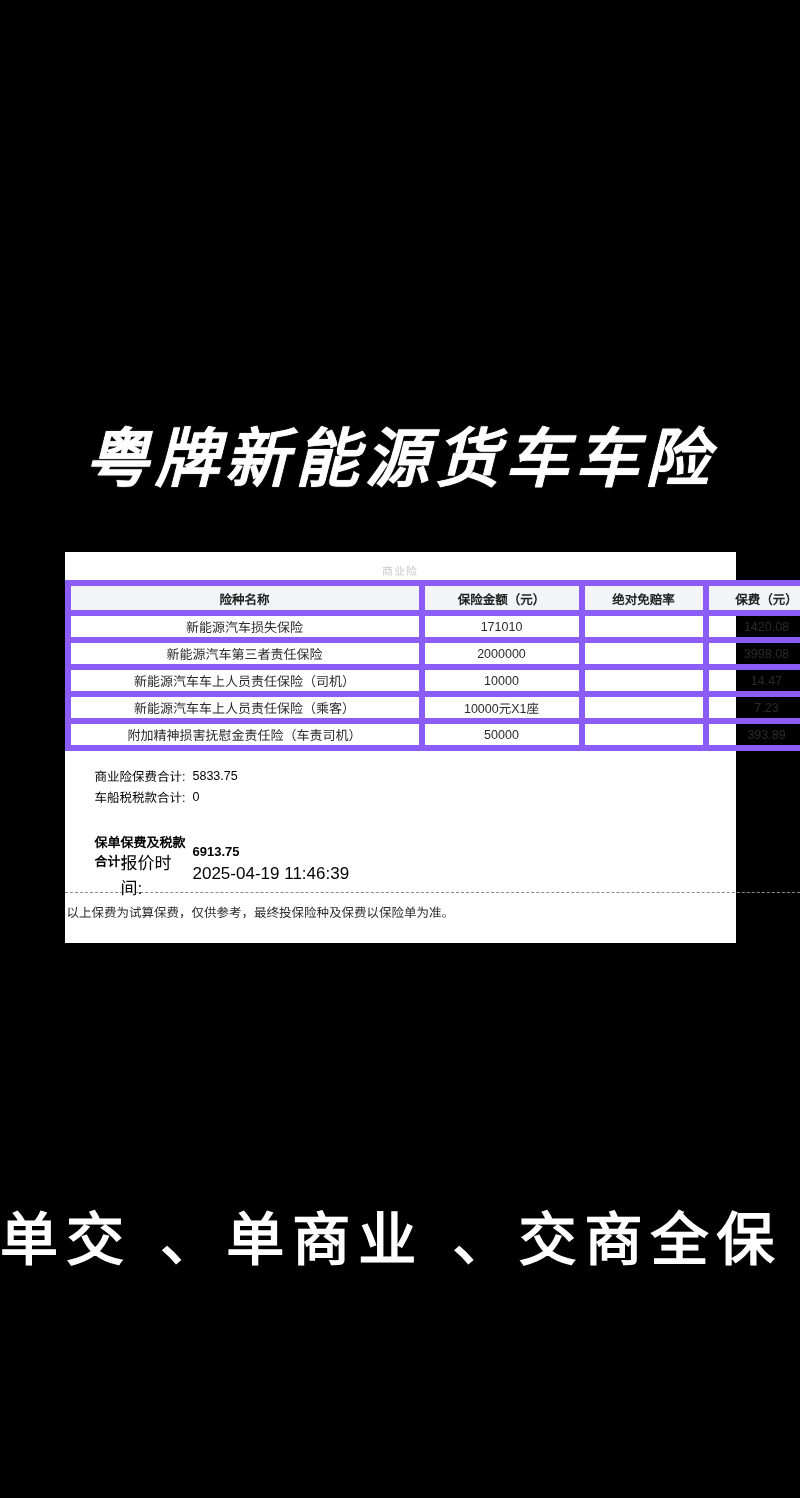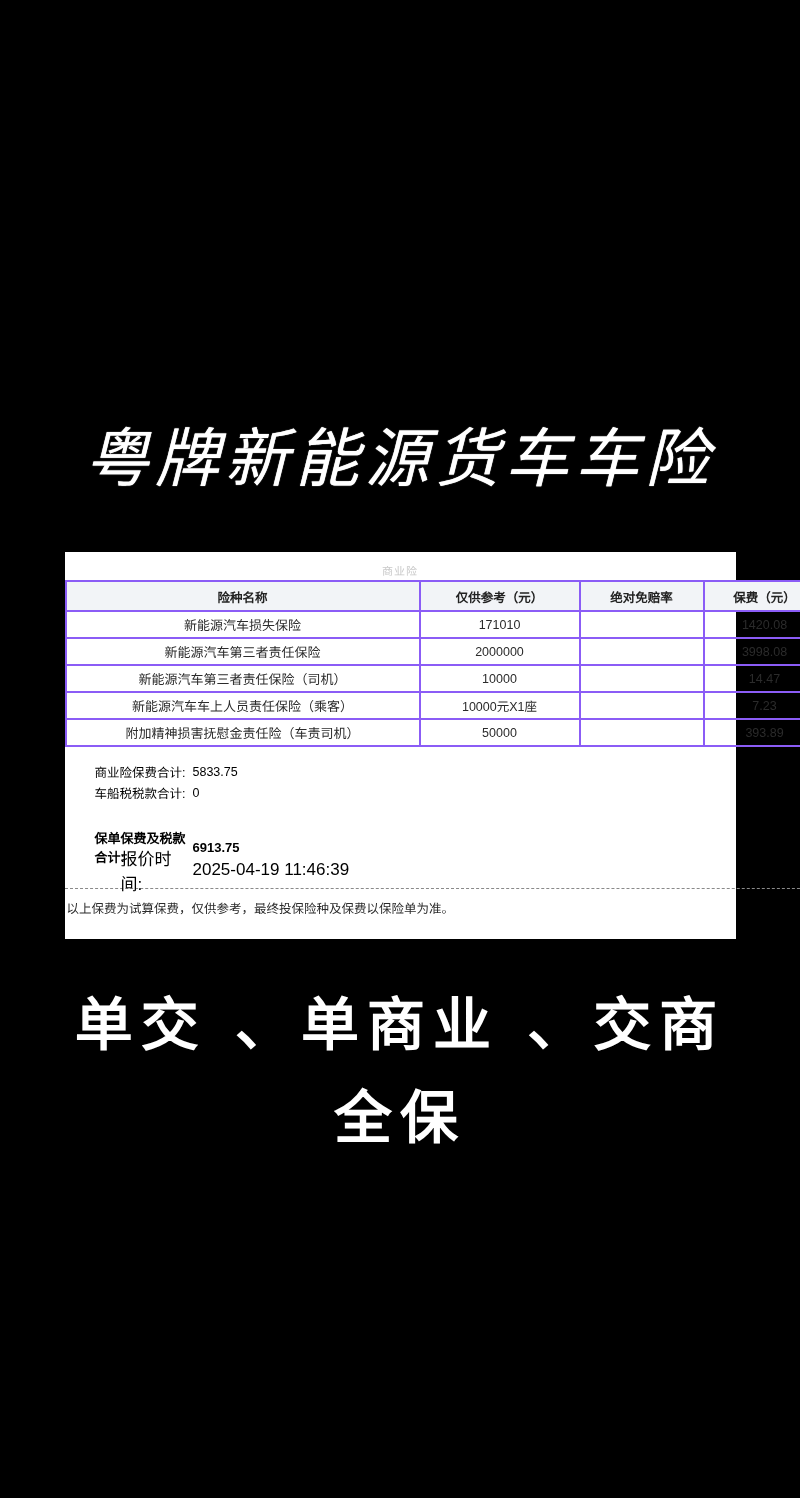--- a/index.html
+++ b/index.html
@@ -31,21 +31,21 @@
     width: 100%;
     height: 552px;
     display: flex;
     align-items: flex-end;
     justify-content: center;
     padding-bottom: 58px;
     box-sizing: border-box;
   }
   .headline {
     font-family: "DejaVu Serif", "Liberation Serif", serif;
-    font-weight: normal;
+    font-weight: bold;
     font-style: italic;
     font-size: 64px;
     letter-spacing: 6px;
     color: #ffffff;
     text-align: center;
     line-height: 1.1;
     white-space: nowrap;
     text-shadow: 0 0 1px #fff;
   }
 
@@ -71,21 +71,21 @@
 
   table.premium-table {
     border-collapse: collapse;
     width: 760px;
     margin: 0 auto;
     table-layout: fixed;
     font-size: 12.5px;
   }
   table.premium-table th,
   table.premium-table td {
-    border: 2px solid #8b5cf6;
+    border: 6px solid #8b5cf6;
     height: 27px;
     text-align: center;
     vertical-align: middle;
     color: #2b2b2b;
     padding: 0 4px;
     box-sizing: border-box;
   }
   table.premium-table thead th {
     background: #f2f4f7;
     font-weight: bold;
@@ -162,21 +162,20 @@
     text-align: left;
     padding-left: 2px;
     box-sizing: border-box;
   }
 
   
   .caption-zone {
     flex: 1;
     width: 100%;
     display: flex;
-    flex-direction: column;
     align-items: center;
     padding-top: 40px;
     box-sizing: border-box;
   }
   .caption-line {
     font-family: "DejaVu Serif", "Liberation Serif", serif;
     font-weight: bold;
     font-size: 58px;
     letter-spacing: 8px;
     color: #ffffff;
@@ -201,40 +200,40 @@
     <table class="premium-table">
       <colgroup>
         <col class="col-name">
         <col class="col-amount">
         <col class="col-ded">
         <col class="col-prem">
       </colgroup>
       <thead>
         <tr>
           <th>险种名称</th>
-          <th>仅供参考（元）</th>
+          <th>保险金额（元）</th>
           <th>绝对免赔率</th>
           <th>保费（元）</th>
         </tr>
       </thead>
       <tbody>
         <tr>
           <td class="name-cell">新能源汽车损失保险</td>
           <td>171010</td>
           <td></td>
           <td>1420.08</td>
         </tr>
         <tr>
           <td class="name-cell">新能源汽车第三者责任保险</td>
           <td>2000000</td>
           <td></td>
           <td>3998.08</td>
         </tr>
         <tr>
-          <td class="name-cell">新能源汽车第三者责任保险（司机）</td>
+          <td class="name-cell">新能源汽车车上人员责任保险（司机）</td>
           <td>10000</td>
           <td></td>
           <td>14.47</td>
         </tr>
         <tr>
           <td class="name-cell">新能源汽车车上人员责任保险（乘客）</td>
           <td>10000元X1座</td>
           <td></td>
           <td>7.23</td>
         </tr>

